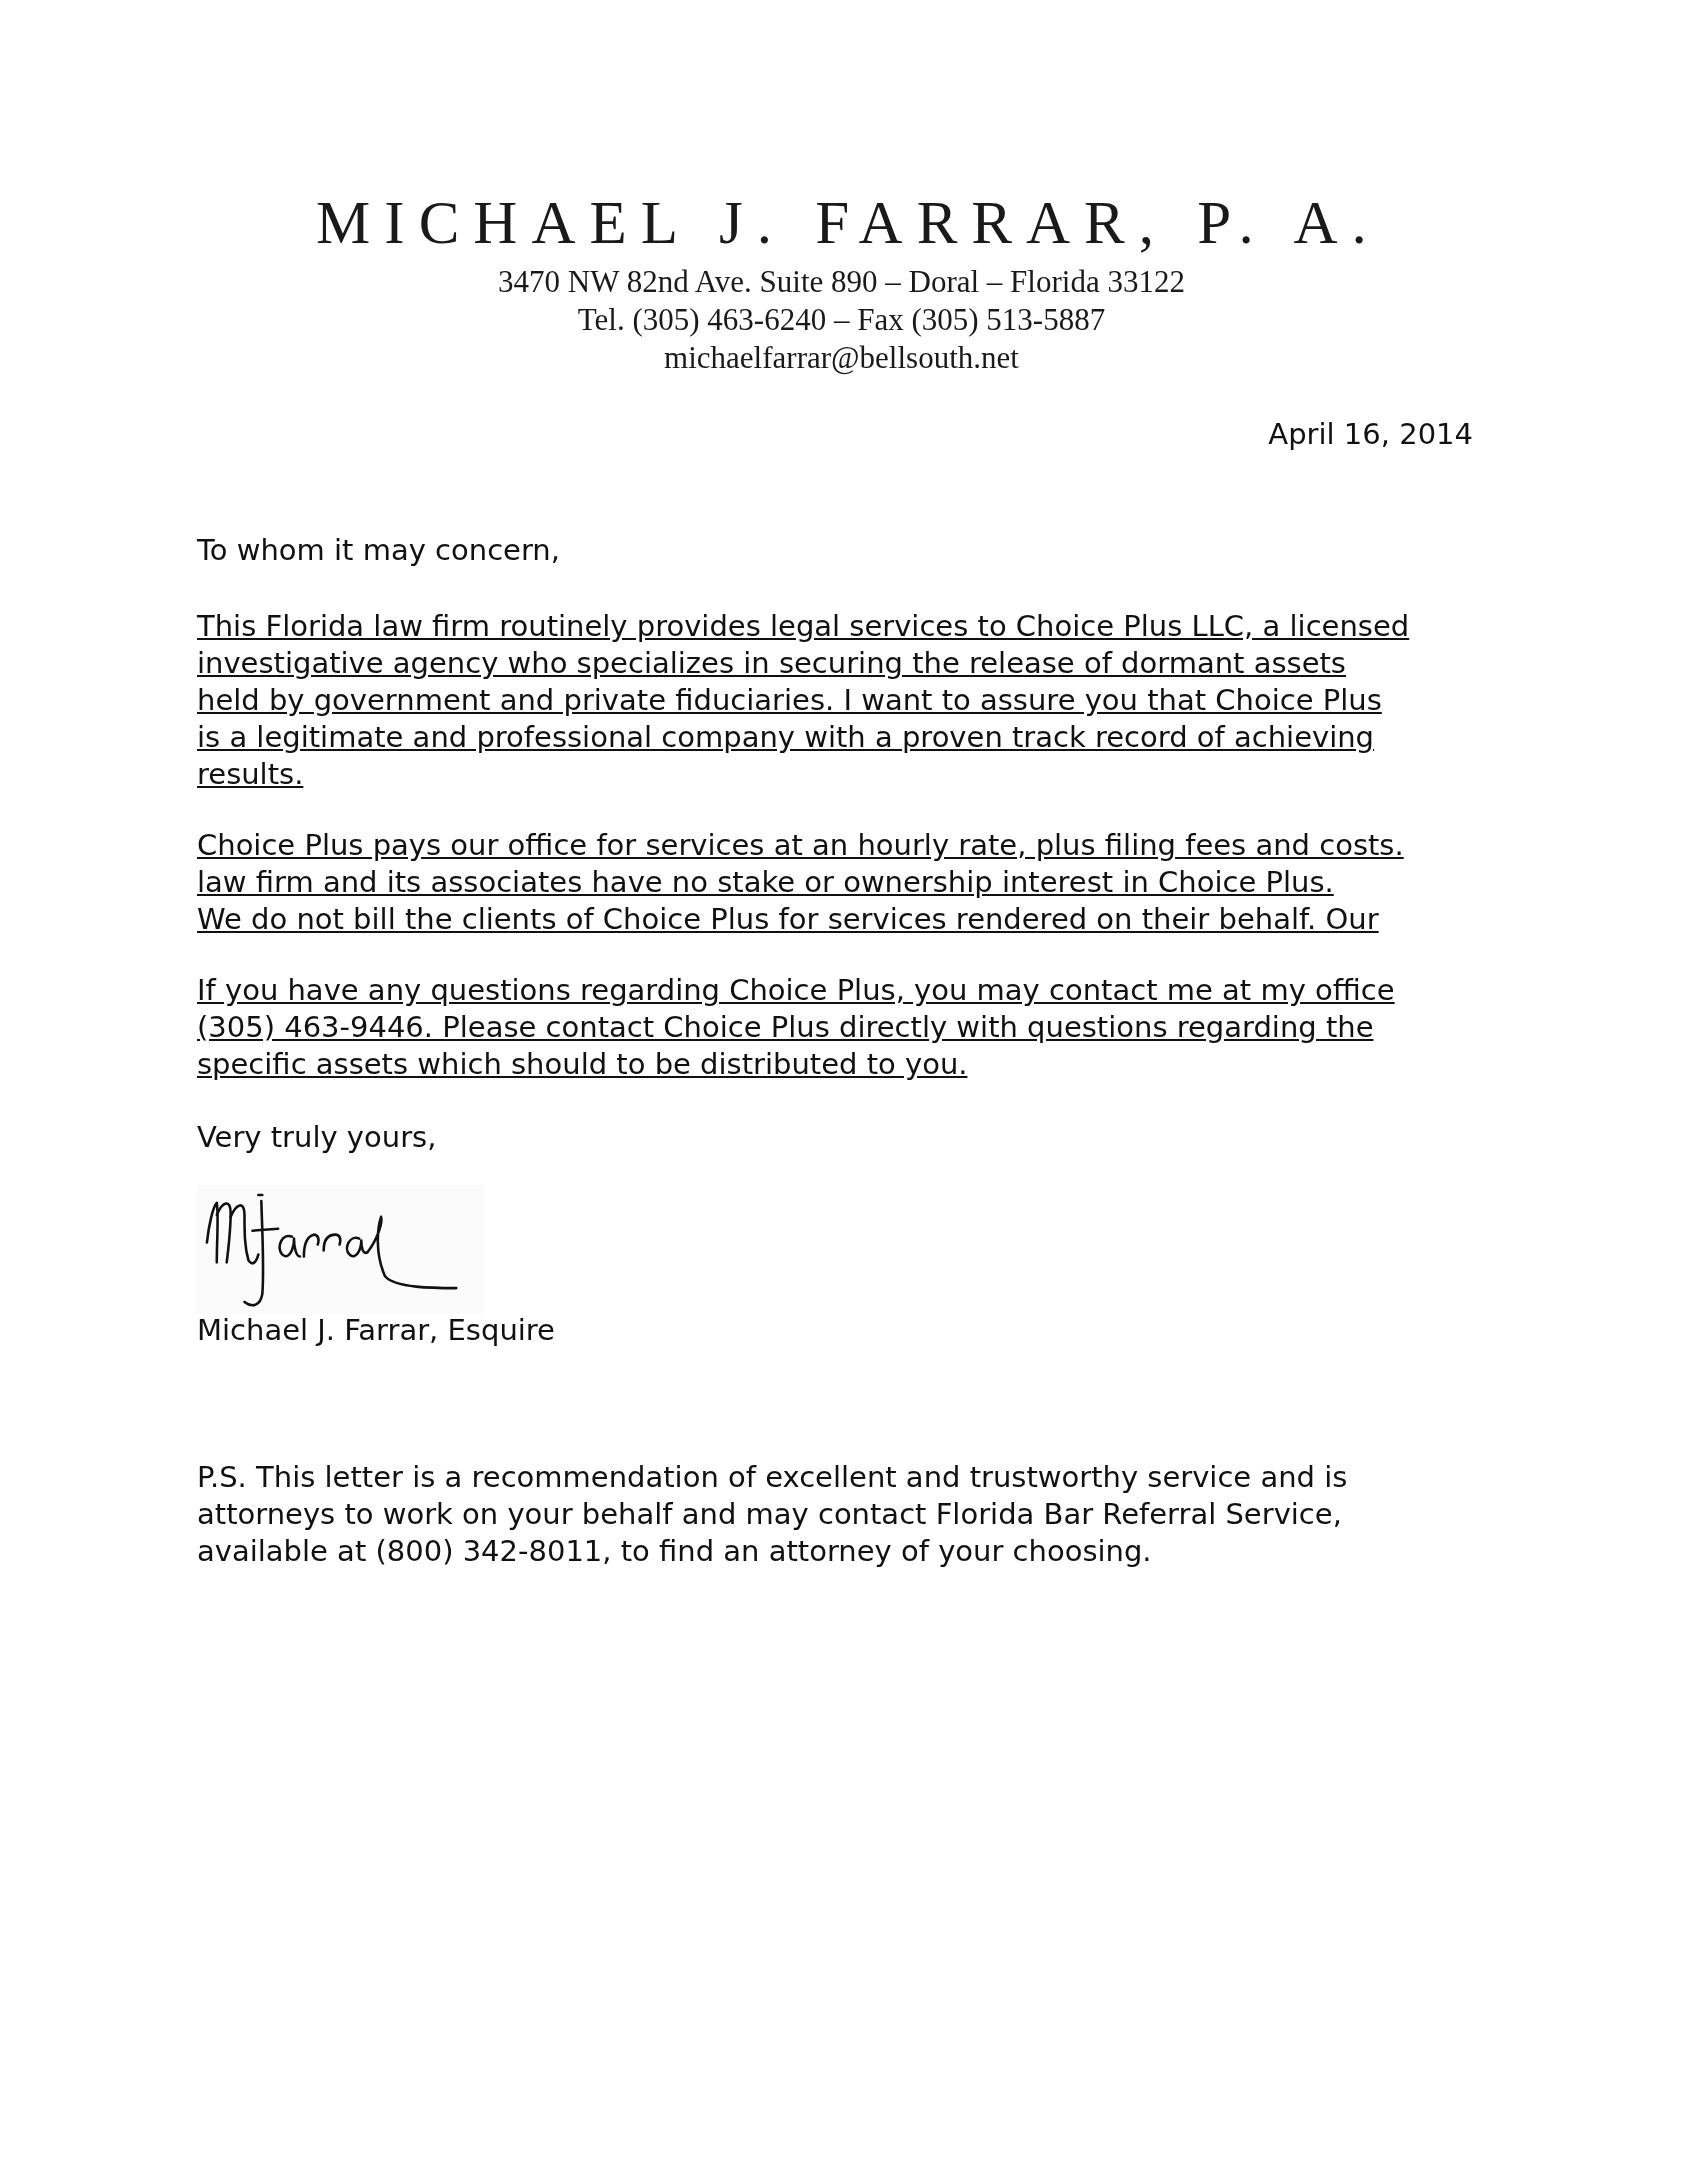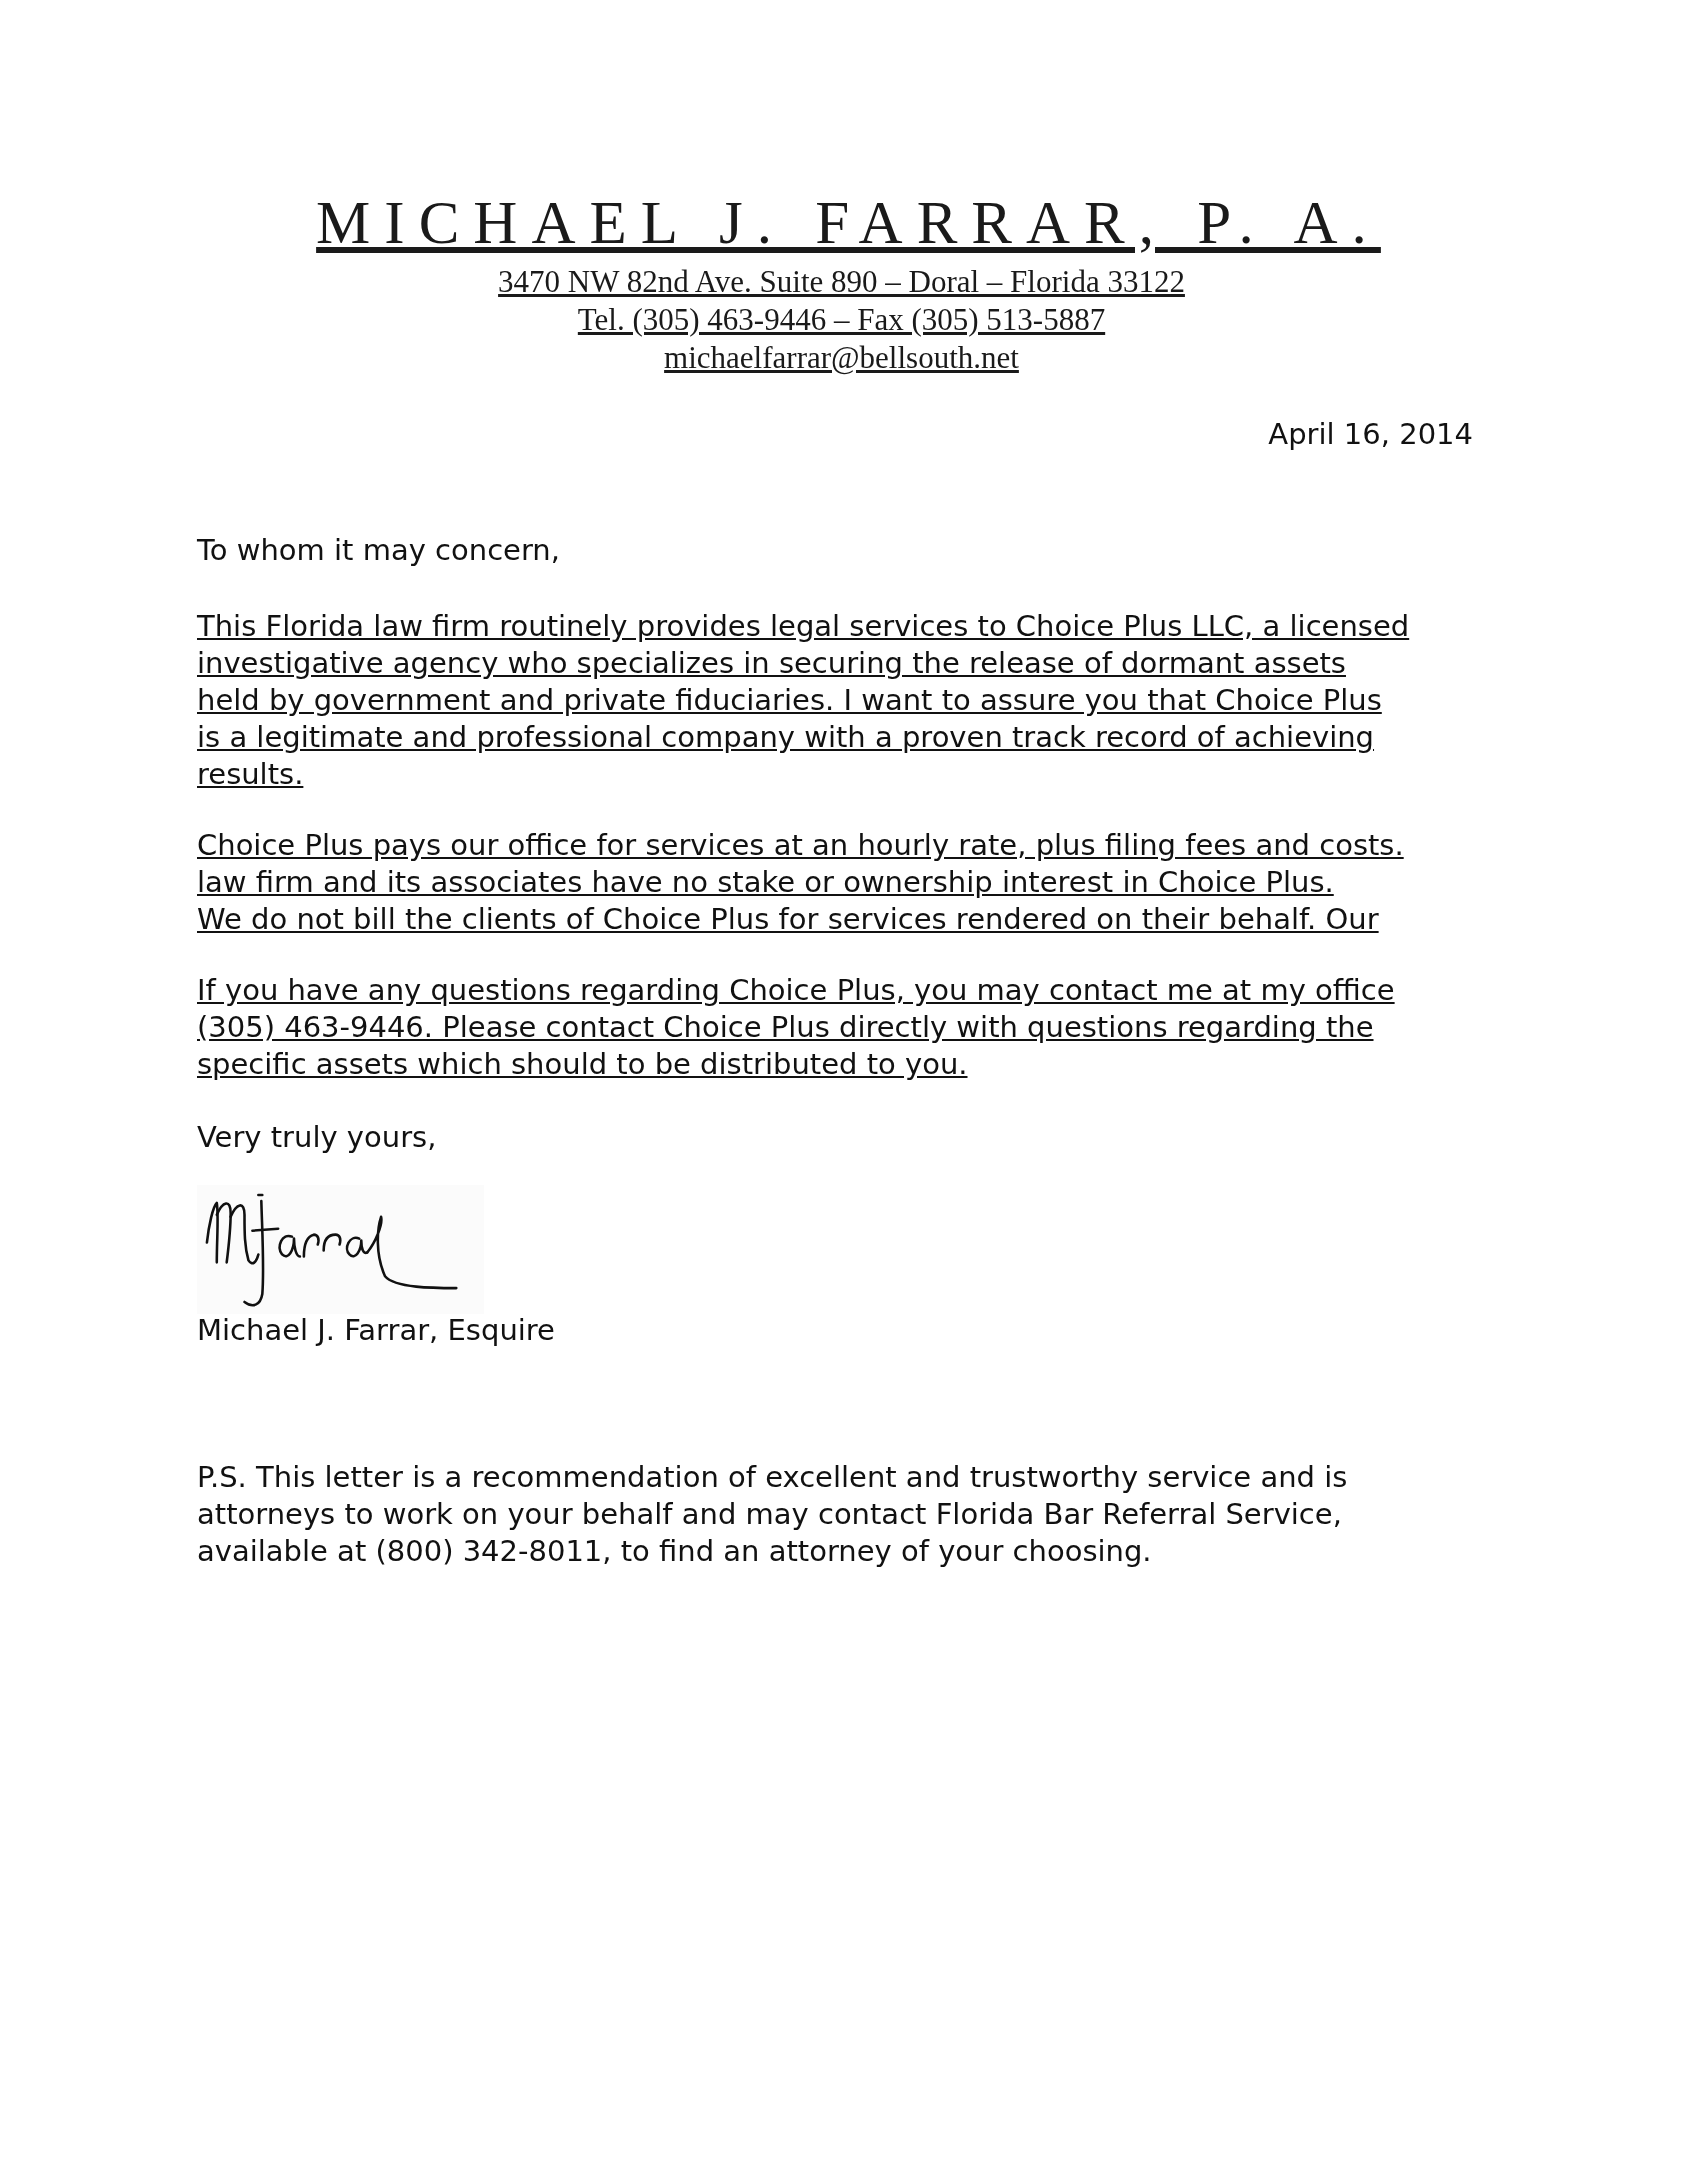--- a/index.html
+++ b/index.html
@@ -1,18 +1,18 @@
 <!DOCTYPE html>
 <html><head>
 <meta charset="utf-8">
 <style>
   html, body { margin: 0; padding: 0; background: #ffffff; }
   body { width: 1683px; height: 2178px; position: relative; overflow: hidden; color: #111; }
   .letterhead { position: absolute; left: 0; width: 1683px; top: 188px; text-align: center;
-    font-family: "Liberation Serif", "DejaVu Serif", serif; color: #1a1a1a; text-decoration: underline; }
+    font-family: "Liberation Serif", "DejaVu Serif", serif; color: #1a1a1a; }
   .firm-name { font-size: 61px; letter-spacing: 14px; line-height: 69px; margin: 0; font-weight: normal; padding-left: 14px; }
   .lh-line { font-size: 31px; line-height: 38px; margin: 0; }
   .lh-addr { margin-top: 6px; }
   .body-text { font-family: "DejaVu Sans", sans-serif; font-size: 29px; line-height: 37px; color: #111; }
   .date { position: absolute; right: 210px; top: 416px; margin: 0; }
   .salutation { position: absolute; left: 197px; top: 532px; margin: 0; }
   .para { position: absolute; left: 197px; width: 1297px; margin: 0; text-decoration: underline; }
   .p1 { top: 608px; }
   .p2 { top: 827px; }
   .p3 { top: 972px; }
@@ -22,21 +22,21 @@
   .signer { position: absolute; left: 197px; top: 1312px; margin: 0; }
   .ps { position: absolute; left: 197px; top: 1459px; width: 1297px; margin: 0; }
   .line { display: block; white-space: nowrap; }
 </style>
 </head>
 <body>
 
 <header class="letterhead">
   <h1 class="firm-name">MICHAEL J. FARRAR, P. A.</h1>
   <p class="lh-line lh-addr">3470 NW 82nd Ave. Suite 890 – Doral – Florida 33122</p>
-  <p class="lh-line">Tel. (305) 463-9446 – Fax (305) 513-5887</p>
+  <p class="lh-line">Tel. (305) 463-6240 – Fax (305) 513-5887</p>
   <p class="lh-line">michaelfarrar@bellsouth.net</p>
 </header>
 
 <p class="body-text date">April 16, 2014</p>
 
 <p class="body-text salutation">To whom it may concern,</p>
 
 <div class="body-text para p1">
   <span class="line">This Florida law firm routinely provides legal services to Choice Plus LLC, a licensed</span>
   <span class="line">investigative agency who specializes in securing the release of dormant assets</span>

